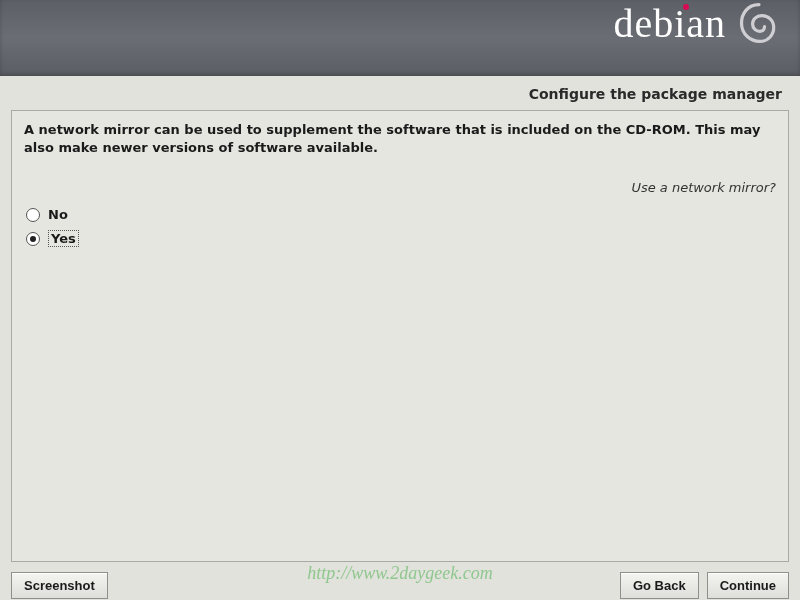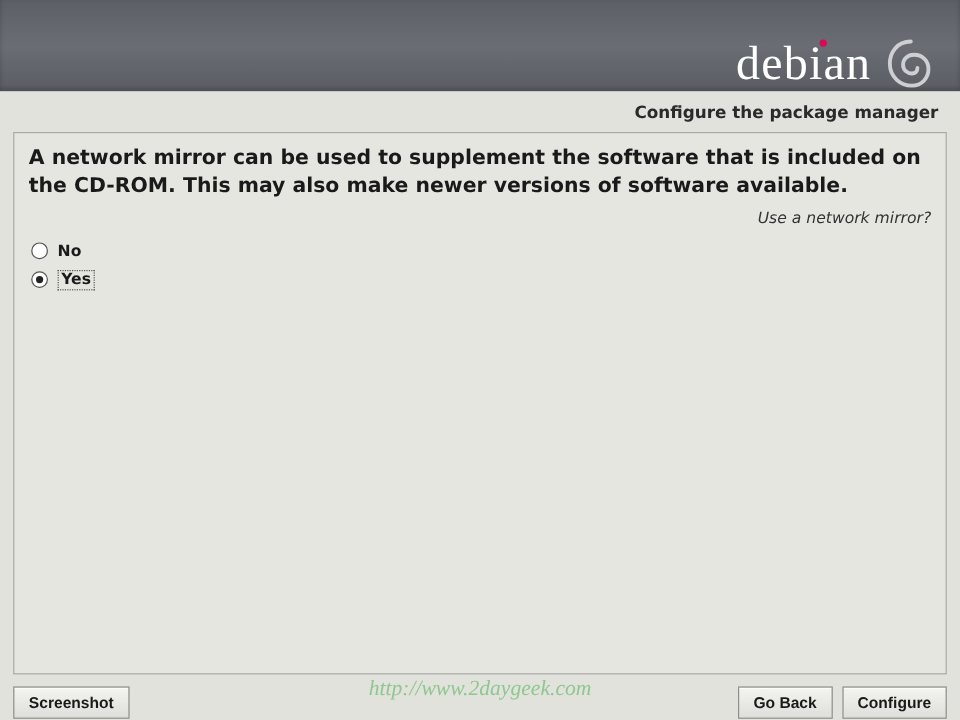--- a/index.html
+++ b/index.html
@@ -3,21 +3,21 @@
   <meta charset="utf-8">
   <style>
     * { margin: 0; padding: 0; box-sizing: border-box; }
     html, body { width: 800px; height: 600px; overflow: hidden; font-family: "DejaVu Sans", Verdana, sans-serif; }
     body { background: #e1e2dc; }
     .header {
       width: 100%;
       height: 76px;
       background: linear-gradient(to bottom, #5c5f66 0%, #6a6d73 50%, #5a5d63 100%);
       display: flex;
-      align-items: flex-end;
+      align-items: flex-start;
       justify-content: flex-end;
       padding-right: 18px;
       box-shadow: inset 0 -2px 4px rgba(0,0,0,0.2);
     }
     .logo-text {
       font-family: Georgia, serif;
       font-size: 40px;
       color: #fff;
       letter-spacing: 1px;
       position: relative;
@@ -45,25 +45,25 @@
       text-align: right;
     }
     .panel {
       margin: 0 11px;
       border: 1px solid #a9aaa5;
       background: #e6e6e0;
       height: 452px;
       padding: 10px 12px;
     }
     .description {
-      font-size: 17px;
+      font-size: 13px;
       font-weight: bold;
       color: #1a1a1a;
       line-height: 1.35;
-      margin-bottom: 8px;
+      margin-bottom: 24px;
     }
     .prompt {
       font-size: 13px;
       font-style: italic;
       color: #333;
       margin-bottom: 12px;
       padding-left: 2px;
       text-align: right;
     }
     .radio-row {
@@ -163,16 +163,16 @@
   <div class="radio-row">
     <span class="radio selected"></span>
     <span class="radio-label focused">Yes</span>
   </div>
 </div>
 
 <div class="bottom-bar">
   <button class="button">Screenshot</button>
   <div class="spacer"></div>
   <button class="button">Go Back</button>
-  <button class="button">Configure</button>
+  <button class="button">Continue</button>
 </div>
 
 <div class="watermark">http://www.2daygeek.com</div>
 
 </body></html>

